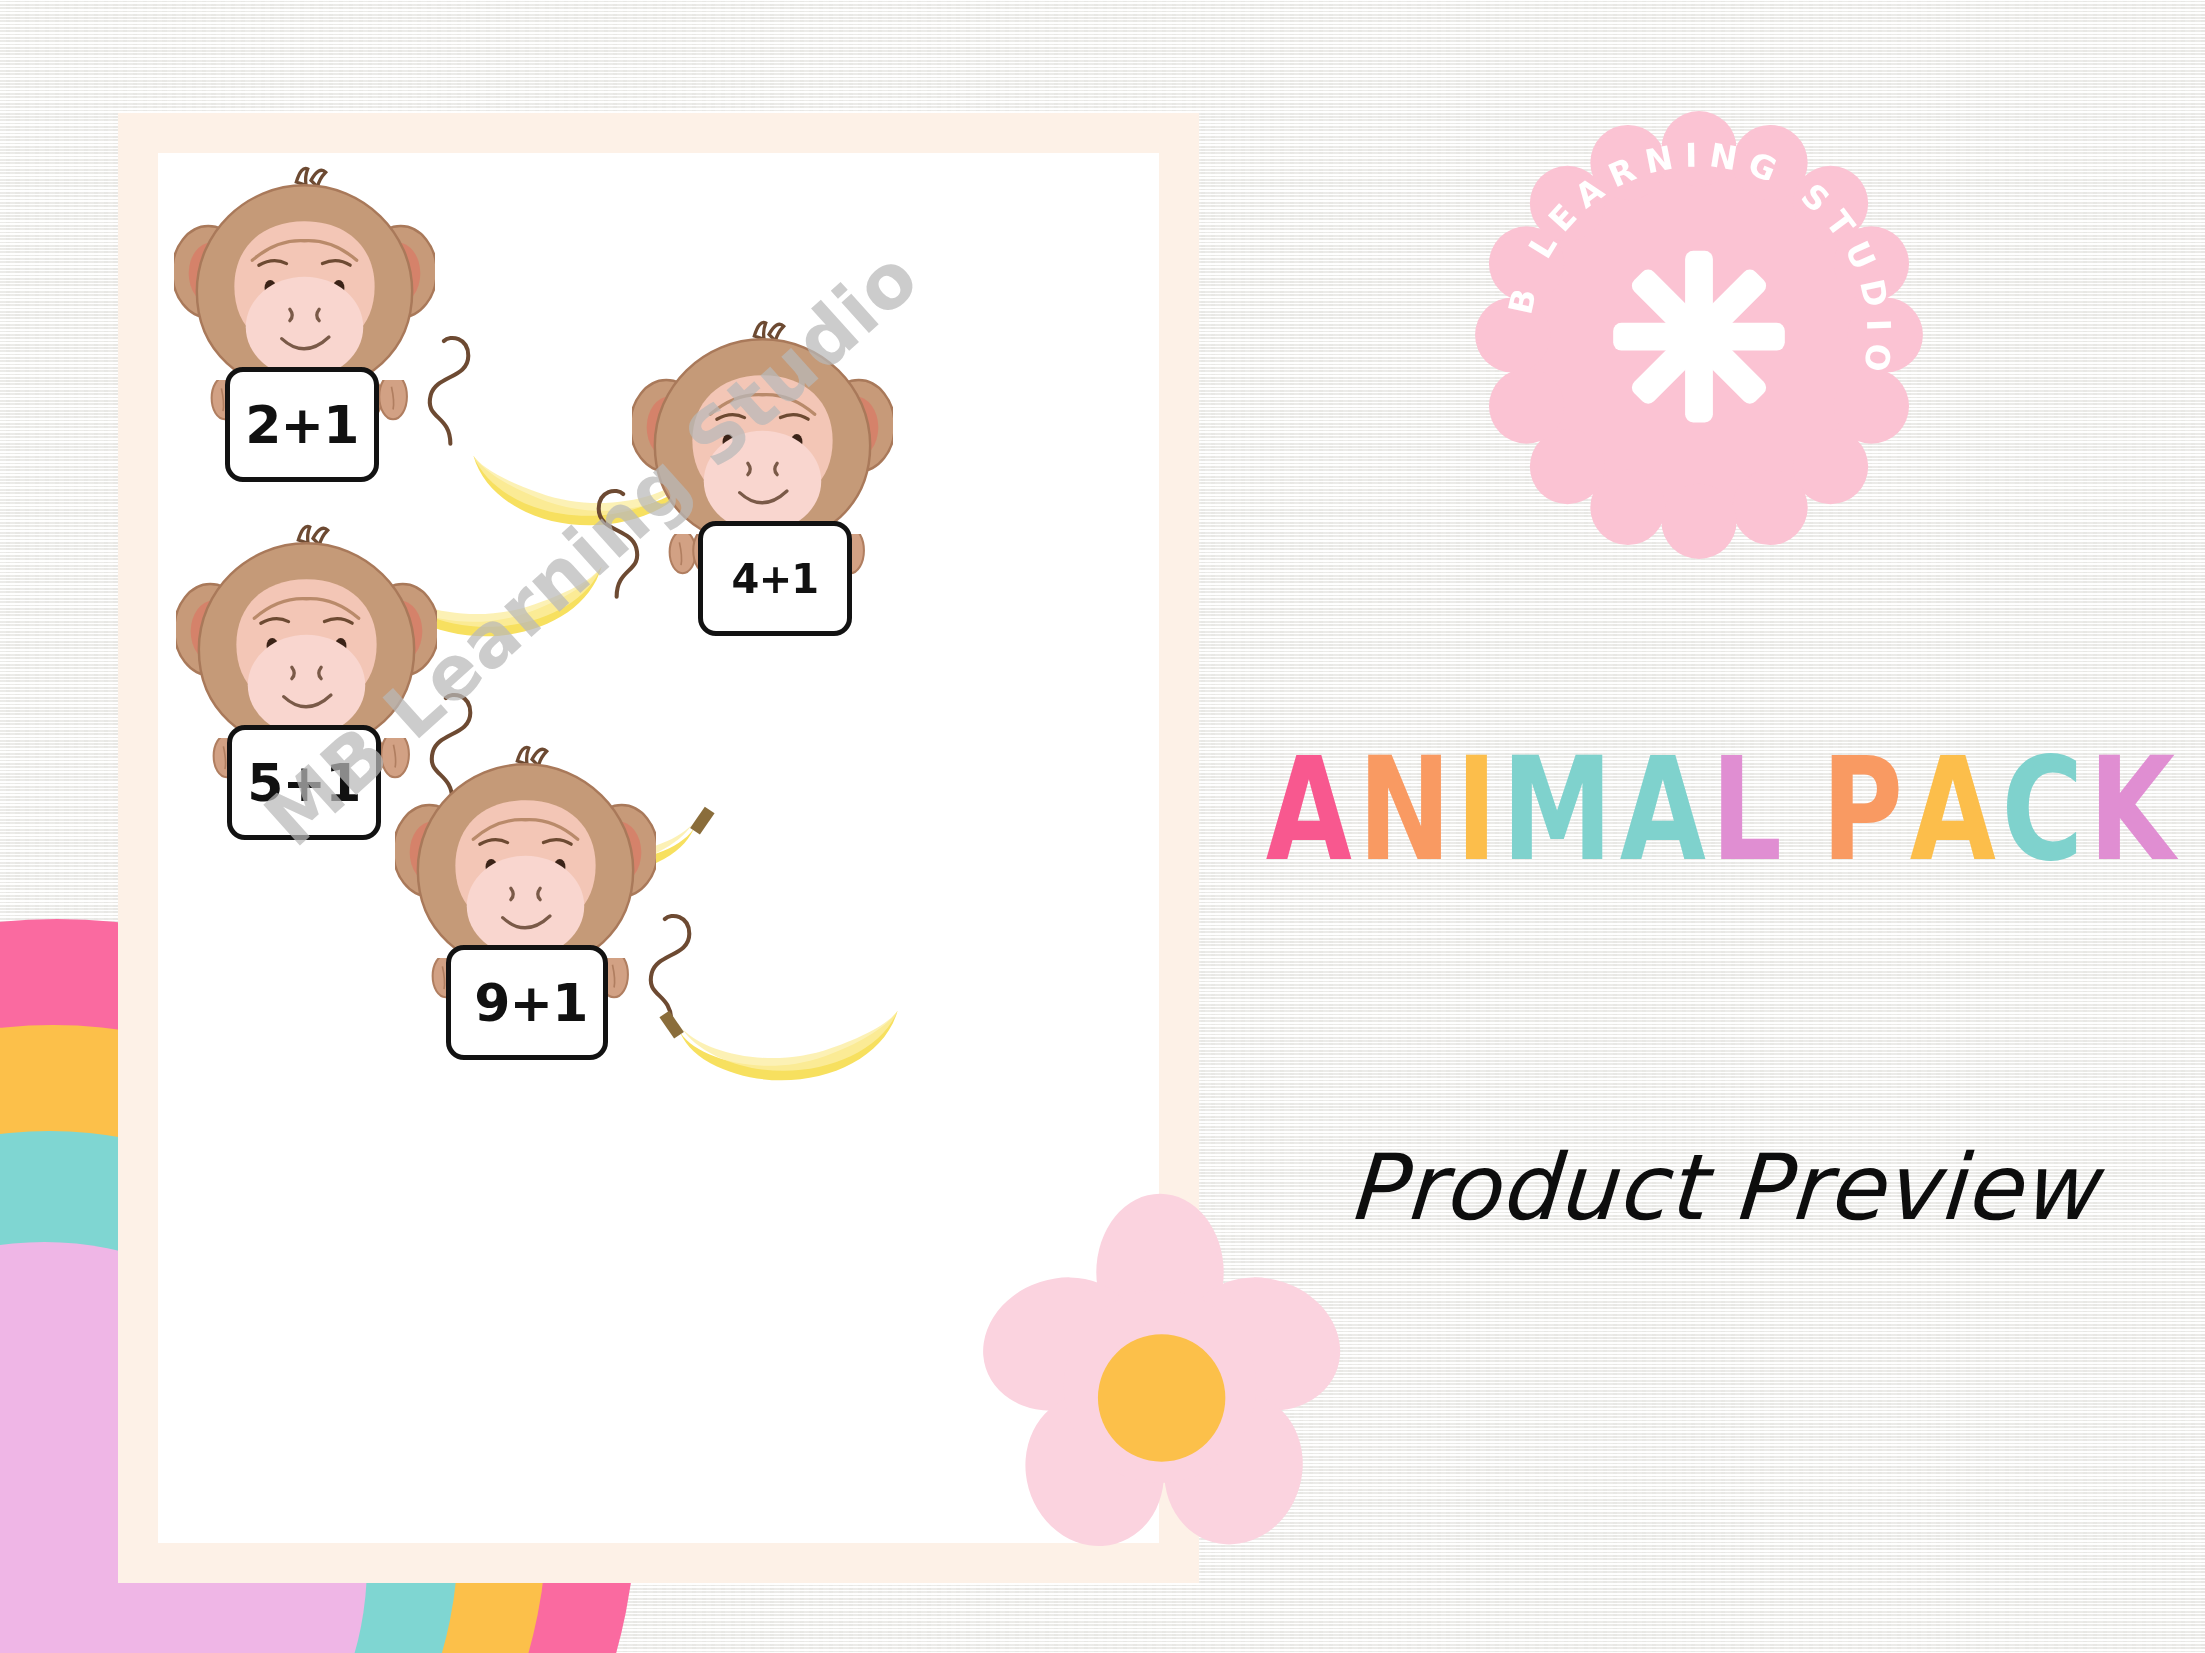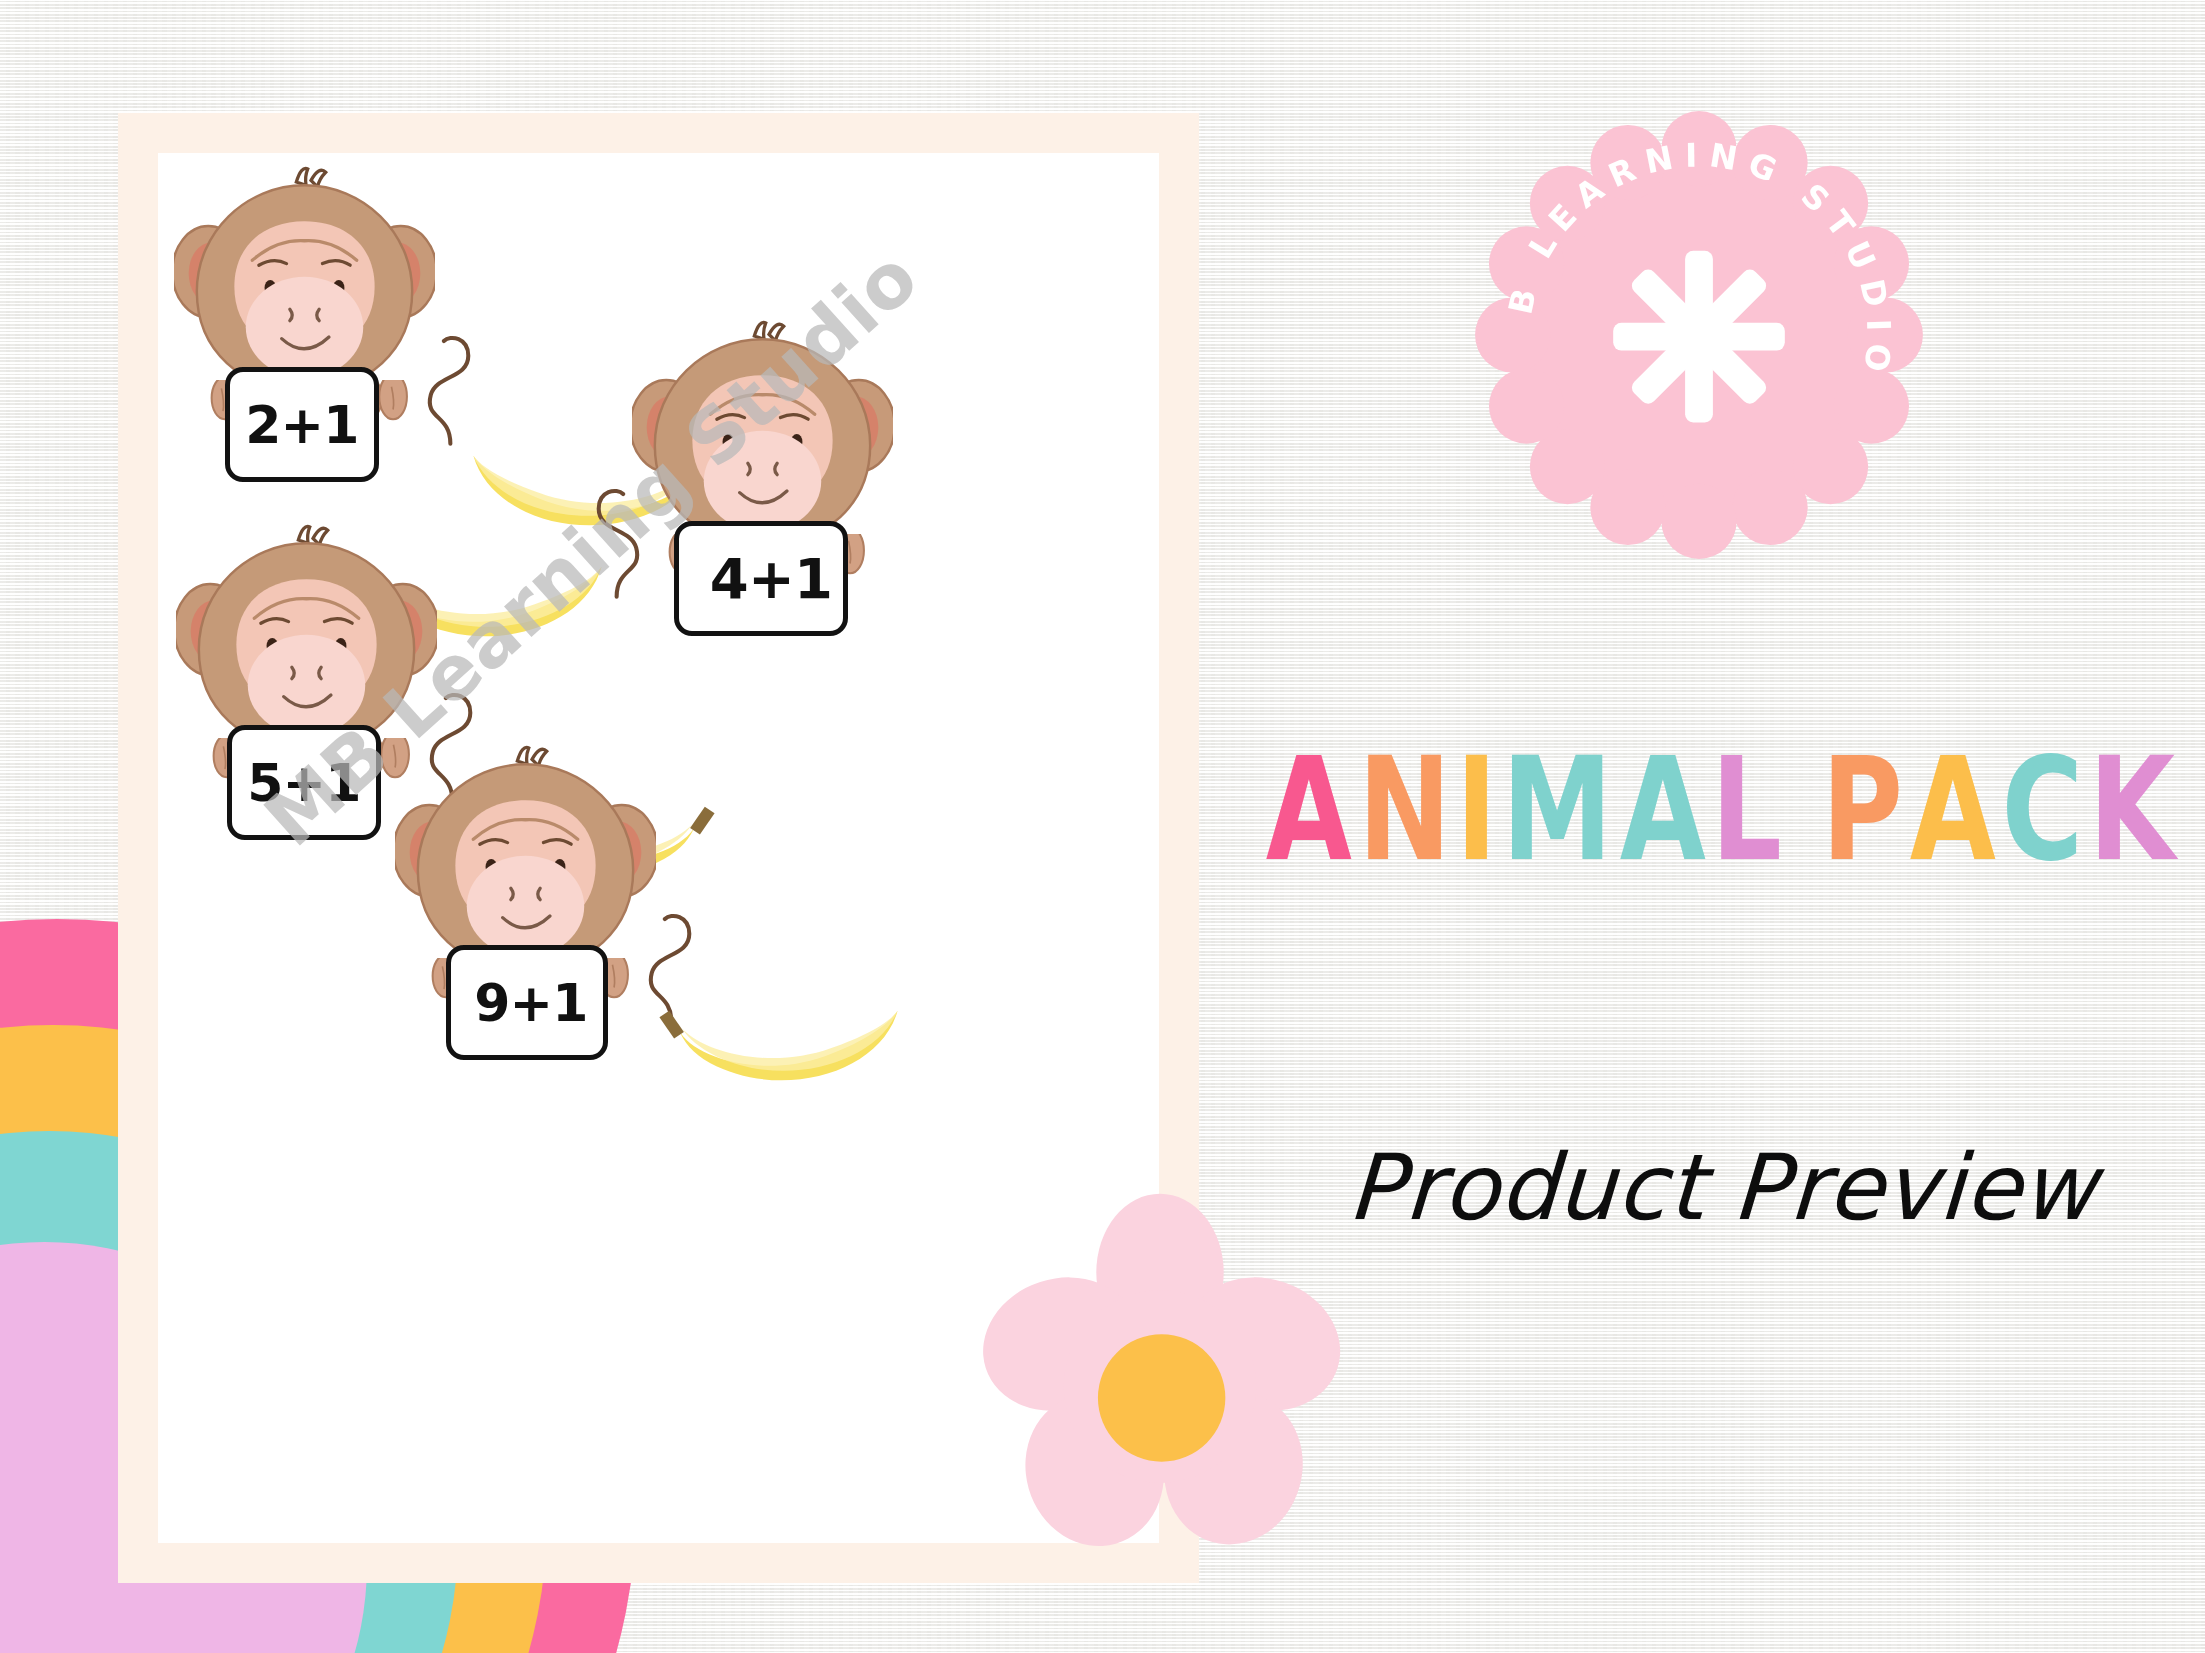--- a/index.html
+++ b/index.html
@@ -174,21 +174,21 @@
       </div>
       <svg style="position:absolute;left:408px;top:284px;transform:scaleX(-1);" width="98" height="163" viewBox="0 0 120 200">
         <path d="M58 196 C58 160 26 166 34 136 C40 112 80 116 80 88 C80 66 58 62 50 70" fill="none" stroke="#6d4a32" stroke-width="5" stroke-linecap="round"></path>
       </svg>
       <svg style="position:absolute;left:510px;top:381px;" width="57" height="46" viewBox="0 0 70 56">
           <use href="#monkey-hands"></use>
         </svg>
       <svg style="position:absolute;left:653px;top:381px;" width="57" height="46" viewBox="0 0 70 56">
           <use href="#monkey-hands"></use>
         </svg>
-      <div class="math-card" style="left:516px;top:368px;width:144px;height:105px;font-size:56px;padding-left:20px;">
+      <div class="math-card" style="left:540px;top:368px;width:144px;height:105px;font-size:40px;">
         <span>4+1</span>
       </div>
       <svg class="banana" style="left:194px;top:381px;transform:scaleX(-1);" width="261" height="139" viewBox="0 0 320 170">
           <use href="#banana-art"></use>
         </svg>
 
       <div class="monkey" style="left:18px;top:369px;width:261px;height:253px;">
         <svg class="mk-svg" width="261" height="253" viewBox="0 0 320 310">
             <use href="#monkey-art"></use>
           </svg>

